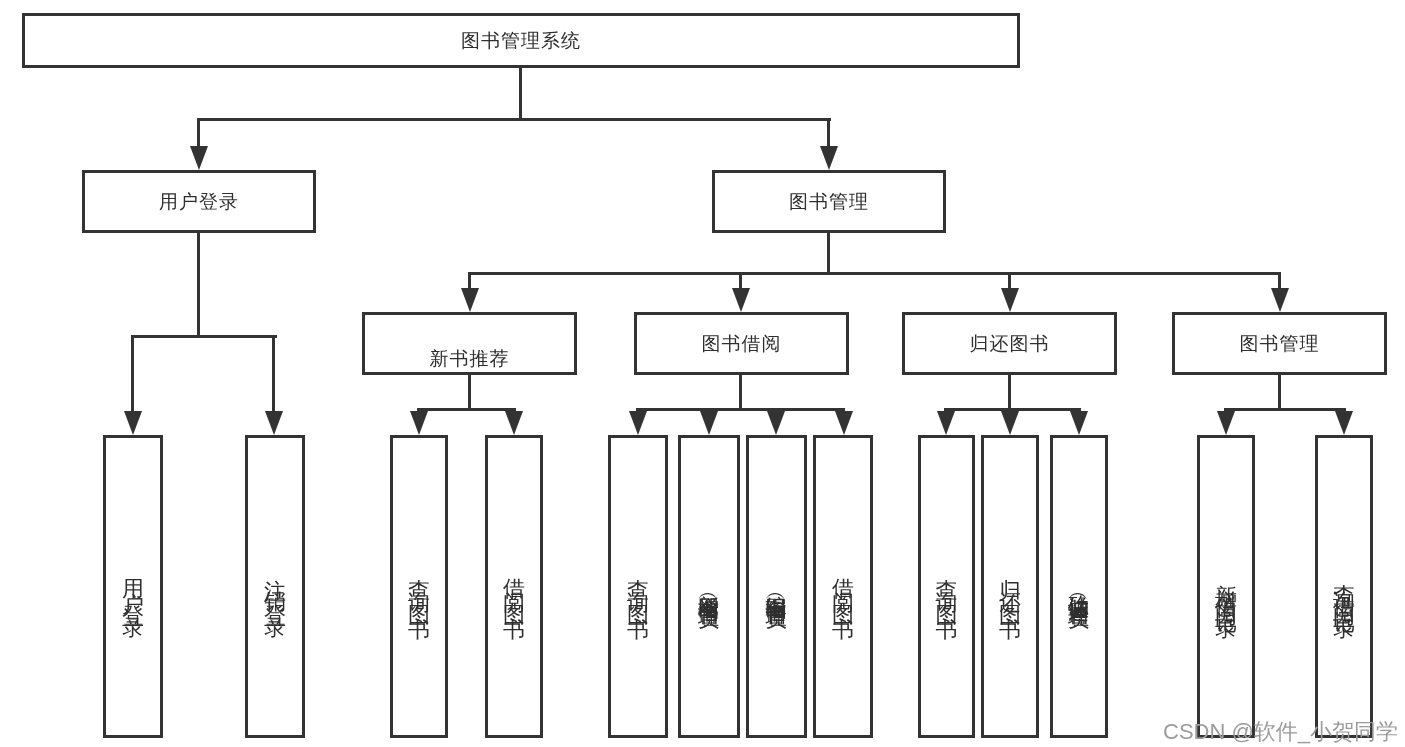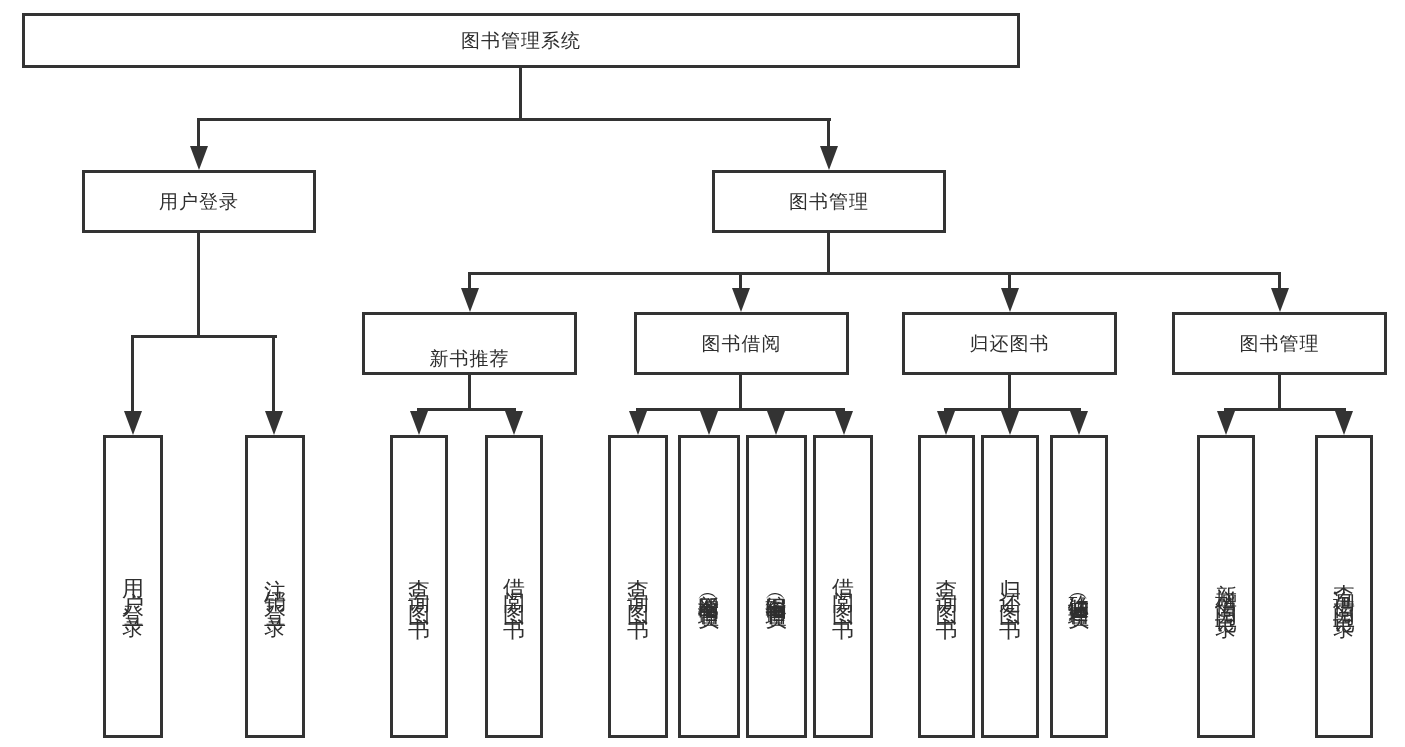--- a/index.html
+++ b/index.html
@@ -177,14 +177,15 @@
     <span>确认归还（管理员）</span>
   </div>
 
   <div class="box leaf v6" style="left:1197px;top:435px;width:58px;height:303px;">
     <span>新增借阅记录</span>
   </div>
   <div class="box leaf v6" style="left:1315px;top:435px;width:58px;height:303px;">
     <span>查询借阅记录</span>
   </div>
 
+  <div class="watermark">CSDN @软件_小贺同学</div>
 
 </div>
 
 </body></html>

